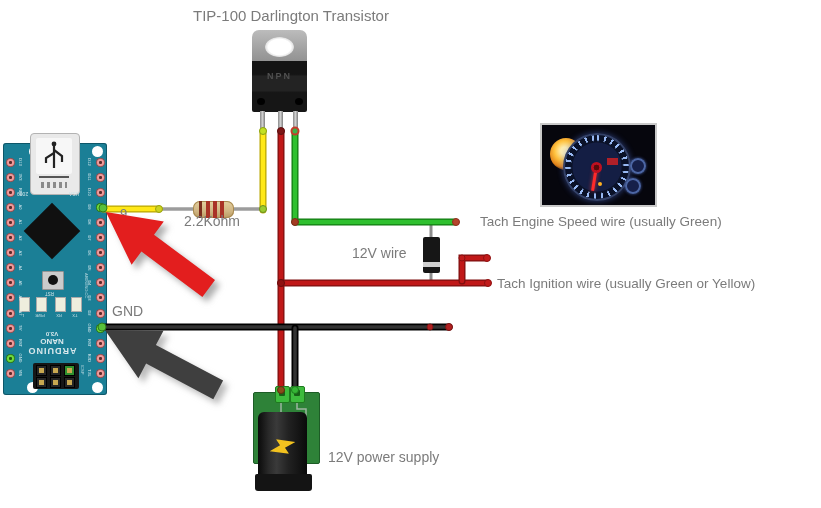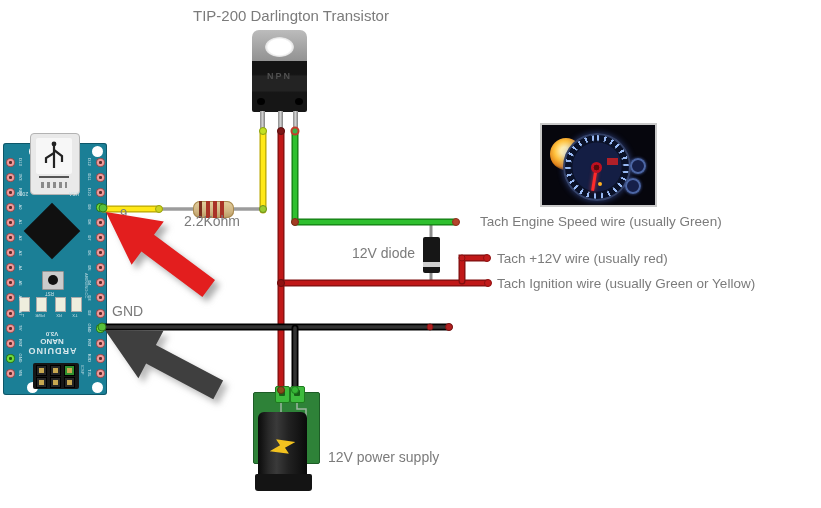--- a/index.html
+++ b/index.html
@@ -115,27 +115,26 @@
   #bolt{position:absolute;left:11px;top:26px;width:27px;height:17px;background:#f2c21f;
     clip-path:polygon(0 62%,42% 40%,32% 0,100% 40%,58% 60%,68% 100%);transform:rotate(-12deg);}
   #base{position:absolute;left:255px;top:474px;width:57px;height:17px;background:#141414;
     border-radius:2px 2px 3px 3px;z-index:8;}
 </style>
 </head>
 <body>
 
 <div id="stage">
 
-  <div class="lbl big" style="left:193px;top:7px;">TIP-200 Darlington Transistor</div>
+  <div class="lbl big" style="left:193px;top:7px;">TIP-100 Darlington Transistor</div>
   <div class="lbl med" style="left:184px;top:174px;margin-top:39px;">2.2Kohm</div>
   <div class="lbl med" style="left:120px;top:206px;font-size:13px;">9</div>
   <div class="lbl med" style="left:112px;top:303px;">GND</div>
-  <div class="lbl med" style="left:352px;top:245px;">12V diode</div>
+  <div class="lbl med" style="left:352px;top:245px;">12V wire</div>
   <div class="lbl wire" style="left:480px;top:214px;">Tach Engine Speed wire (usually Green)</div>
-  <div class="lbl wire" style="left:497px;top:251px;">Tach +12V wire (usually red)</div>
   <div class="lbl wire" style="left:497px;top:276px;">Tach Ignition wire (usually Green or Yellow)</div>
   <div class="lbl med" style="left:328px;top:419px;margin-top:30px;">12V power supply</div>
 
   <svg id="wires" width="821" height="508">
 
     <path d="M159 209 H196" stroke="#9c9c9c" stroke-width="3.5" fill="none"></path>
     <path d="M231 209 H263" stroke="#9c9c9c" stroke-width="3.5" fill="none"></path>
     <path d="M431 222 V284" stroke="#8d8d8d" stroke-width="3" fill="none"></path>
 
     <path d="M103 209 H159" stroke="#b8a500" stroke-width="7" stroke-linecap="round" fill="none"></path>

